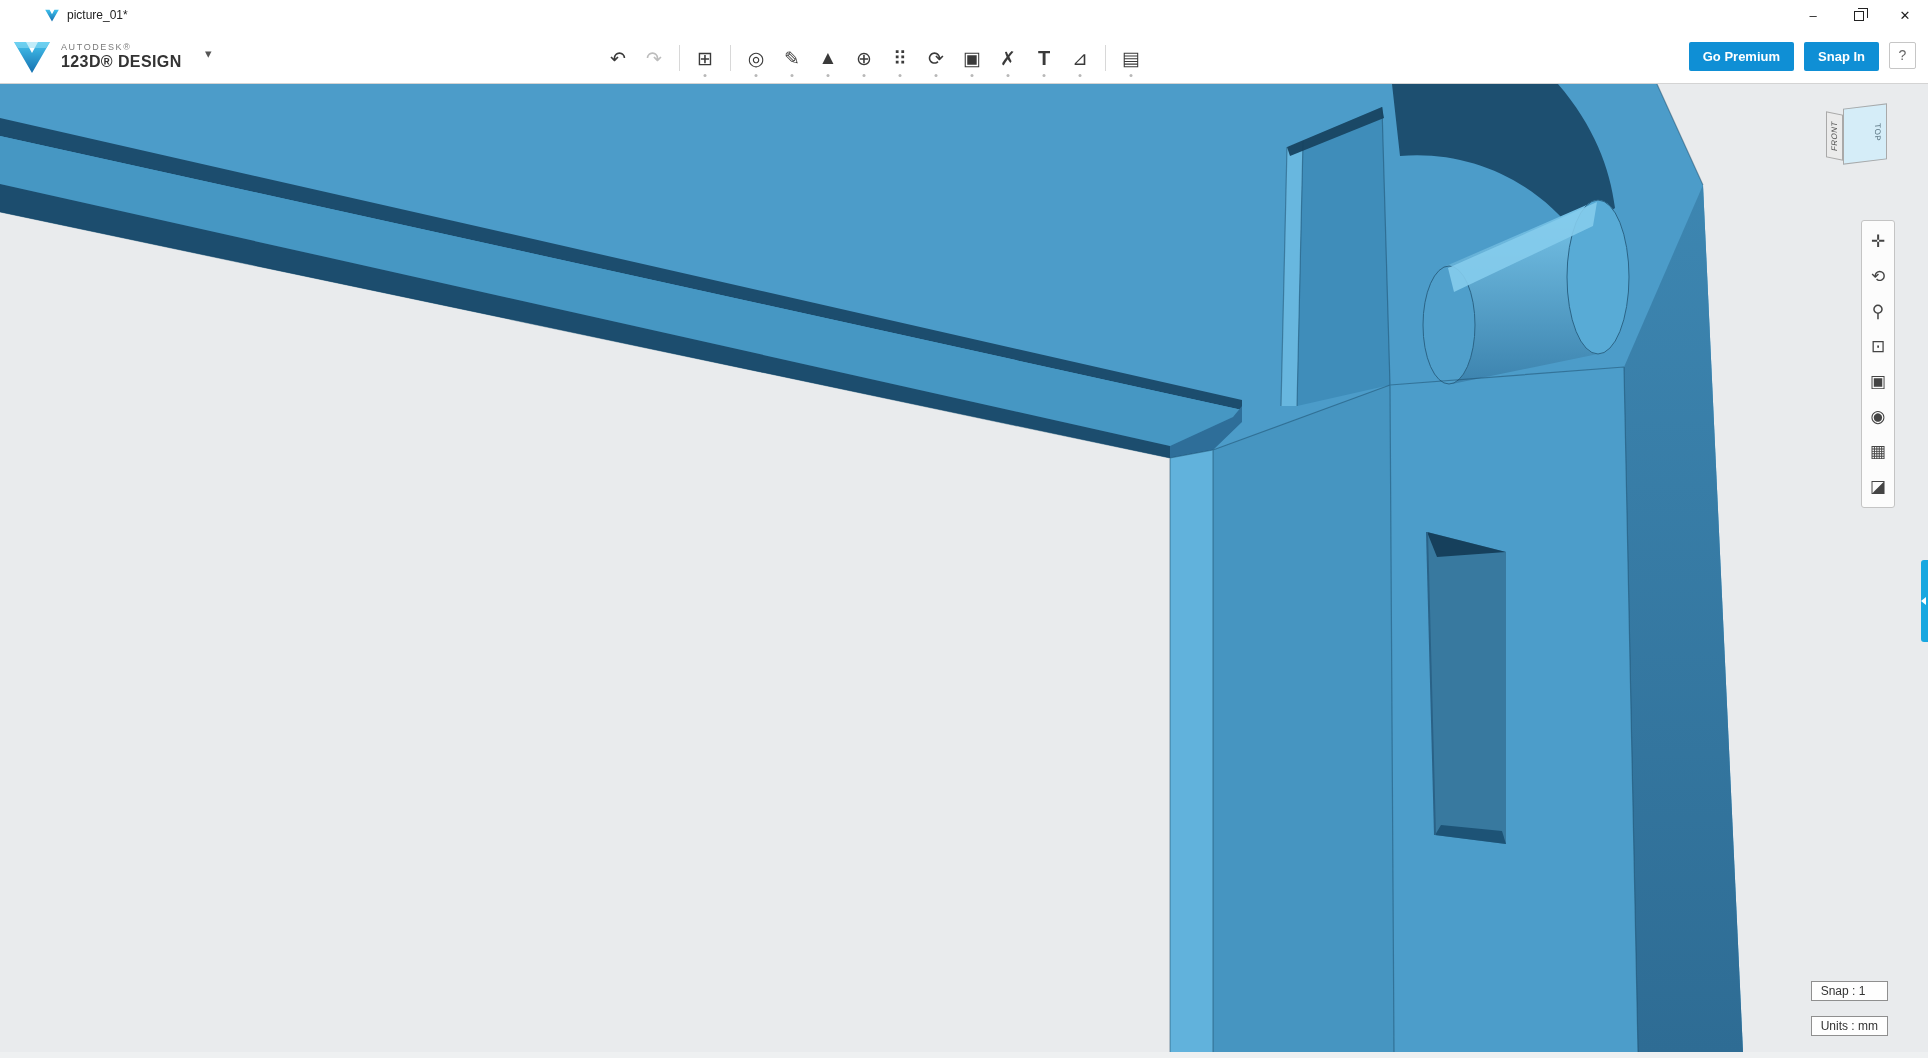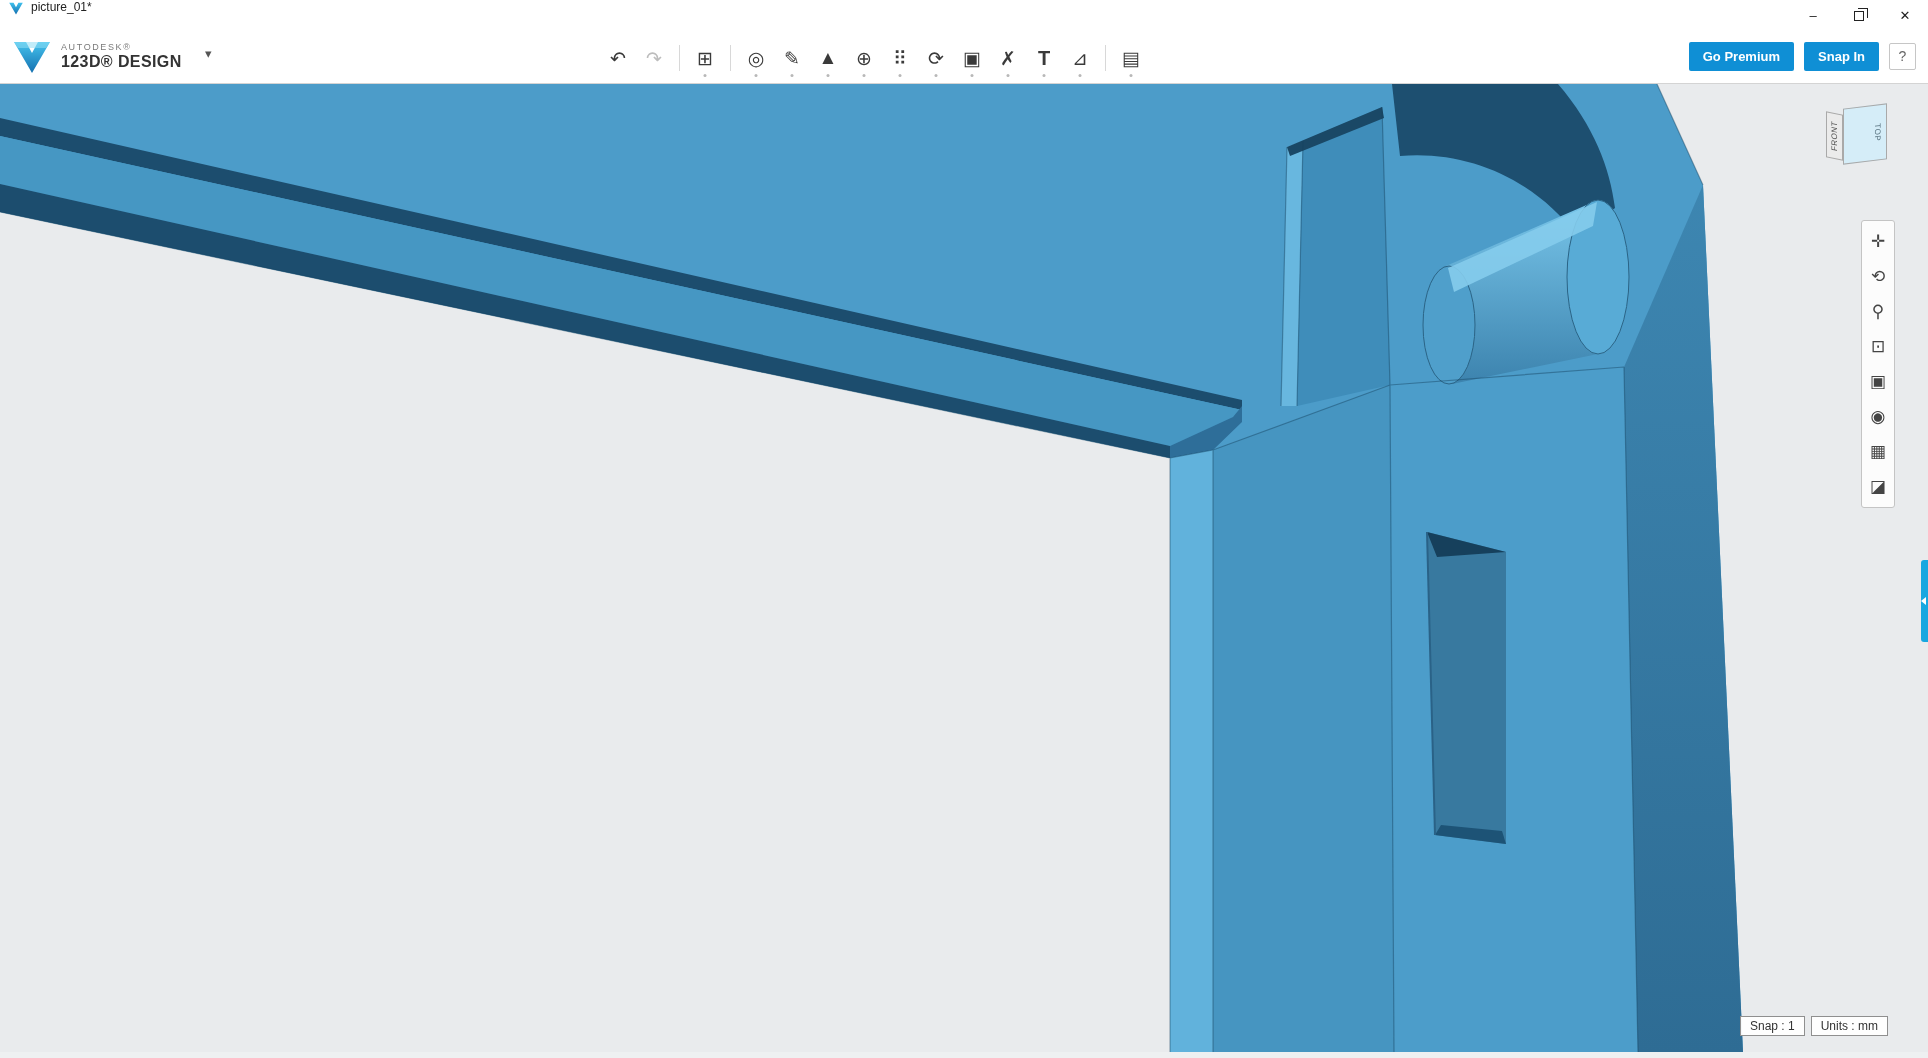--- a/index.html
+++ b/index.html
@@ -1,19 +1,19 @@
 <!DOCTYPE html>
 <html><head>
 <meta charset="utf-8">
 <style>
   * { margin:0; padding:0; box-sizing:border-box; }
   html,body { width:1928px; height:1058px; font-family:"Liberation Sans", sans-serif; background:#fff; overflow:hidden; }
 
   
-  .titlebar { position:absolute; left:0; top:0; width:1928px; height:30px; background:#ffffff; display:flex; align-items:flex-start; }
+  .titlebar { position:absolute; left:0; top:0; width:1928px; height:30px; background:#ffffff; display:flex; align-items:center;padding-left:36px; }
   .app-icon { width:16px; height:16px; margin-left:8px; }
   .title-text { font-size:12px; color:#222; margin-left:7px; }
   .win-controls { position:absolute; right:0; top:0; height:30px; display:flex; }
   .win-btn { width:46px; height:30px; display:flex; align-items:center; justify-content:center; font-size:13px; color:#222; cursor:default; }
   .restore-glyph { width:10px; height:10px; border:1px solid #222; position:relative; background:#fff; margin-top:2px; }
   .restore-glyph::before { content:""; position:absolute; top:-4px; left:3px; width:9px; height:9px; border:1px solid #222; border-bottom:none; border-left:none; }
 
   
   .toolbar { position:absolute; left:0; top:30px; width:1928px; height:54px; background:#ffffff; border-bottom:1px solid #d4d4d4; }
   .brand { position:absolute; left:12px; top:6px; display:flex; align-items:center; }
@@ -23,21 +23,21 @@
   .menu-caret { position:absolute; left:205px; top:16px; font-size:13px; color:#555; cursor:pointer; }
 
   .tools-row { position:absolute; left:600px; top:8px; height:40px; display:flex; align-items:center; }
   .tool { width:36px; height:40px; display:flex; align-items:center; justify-content:center; font-size:19px; color:#3a3a3a; position:relative; cursor:pointer; }
   .tool::after { content:""; position:absolute; bottom:1px; left:50%; transform:translateX(-50%); width:3px; height:3px; border-radius:50%; background:#b8b8b8; }
   .tool.nodot::after { display:none; }
   .tool.disabled { color:#bdbdbd; }
   .tool .bold-t { font-weight:bold; font-size:20px; }
   .tsep { width:1px; height:26px; background:#d8d8d8; margin:0 7px; }
 
-  .toolbar-right { position:absolute; right:12px; top:12px; display:flex; align-items:center; gap:10px; }
+  .toolbar-right { position:absolute; right:12px; top:12px; display:flex; align-items:flex-start; gap:10px; }
   .btn-blue { background:#0f8fd5; color:#fff; font-size:13px; font-weight:bold; height:29px; line-height:29px; padding:0 14px; border-radius:2px; cursor:pointer; }
   .btn-help { width:27px; height:27px; background:#fff; border:1px solid #c6c6c6; border-radius:2px; text-align:center; line-height:25px; font-size:14px; color:#666; cursor:pointer; }
 
   
   .canvas { position:absolute; left:0; top:84px; width:1928px; height:968px; background:#e9ebed; overflow:hidden; }
   .model-svg { position:absolute; left:0; top:0; }
 
   
   .viewcube { position:absolute; top:20px; right:26px; width:76px; height:66px; cursor:pointer; }
   .vc-left { position:absolute; left:0; top:9px; width:17px; height:46px; background:#ebebeb; border:1px solid #a9a9a9; transform:skewY(12deg); display:flex; align-items:center; justify-content:center; }
@@ -47,21 +47,21 @@
 
   
   .navbar { position:absolute; right:33px; top:136px; width:34px; background:#fcfcfc; border:1px solid #c4c4c4; border-radius:3px; padding:3px 0; }
   .nav-btn { height:35px; display:flex; align-items:center; justify-content:center; font-size:17px; color:#444; cursor:pointer; }
 
   
   .panel-handle { position:absolute; right:0; top:476px; width:7px; height:82px; background:#18a7e0; border-radius:3px 0 0 3px; cursor:pointer; }
   .panel-handle::before { content:""; position:absolute; left:0px; top:37px; border-top:4px solid transparent; border-bottom:4px solid transparent; border-right:5px solid #ffffff; }
 
   
-  .status-row { position:absolute; right:40px; bottom:16px; display:flex; gap:6px; }
+  .status-row { position:absolute; right:40px; bottom:16px; display:flex; gap:15px;flex-direction:column; }
   .status-box { background:rgba(255,255,255,0.95); border:1px solid #8f8f8f; font-size:12px; color:#333; padding:2px 9px; cursor:pointer; }
 
   .window-border-bottom { position:absolute; left:0; top:1052px; width:1928px; height:6px; background:#eef0f1; }
 </style>
 </head>
 <body>
 
 <div class="titlebar">
   <svg class="app-icon" viewBox="0 0 40 40">
     <defs>

